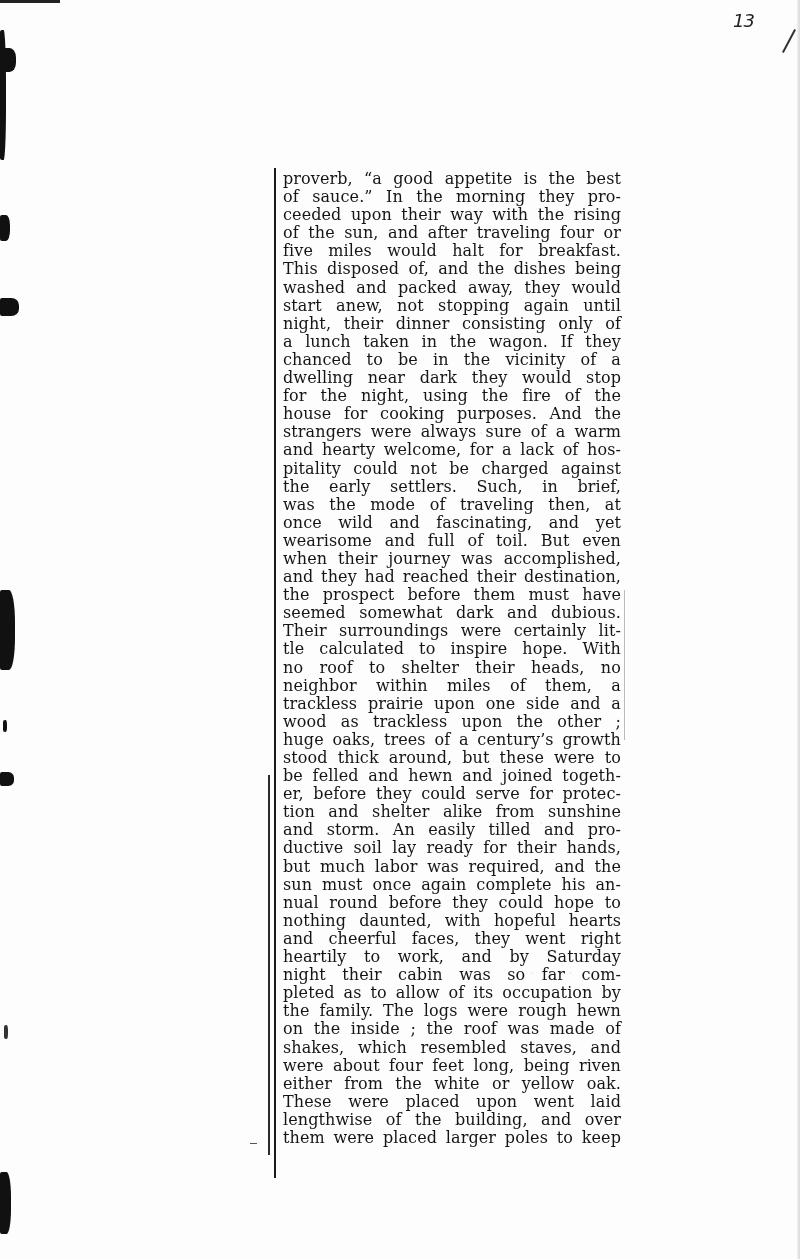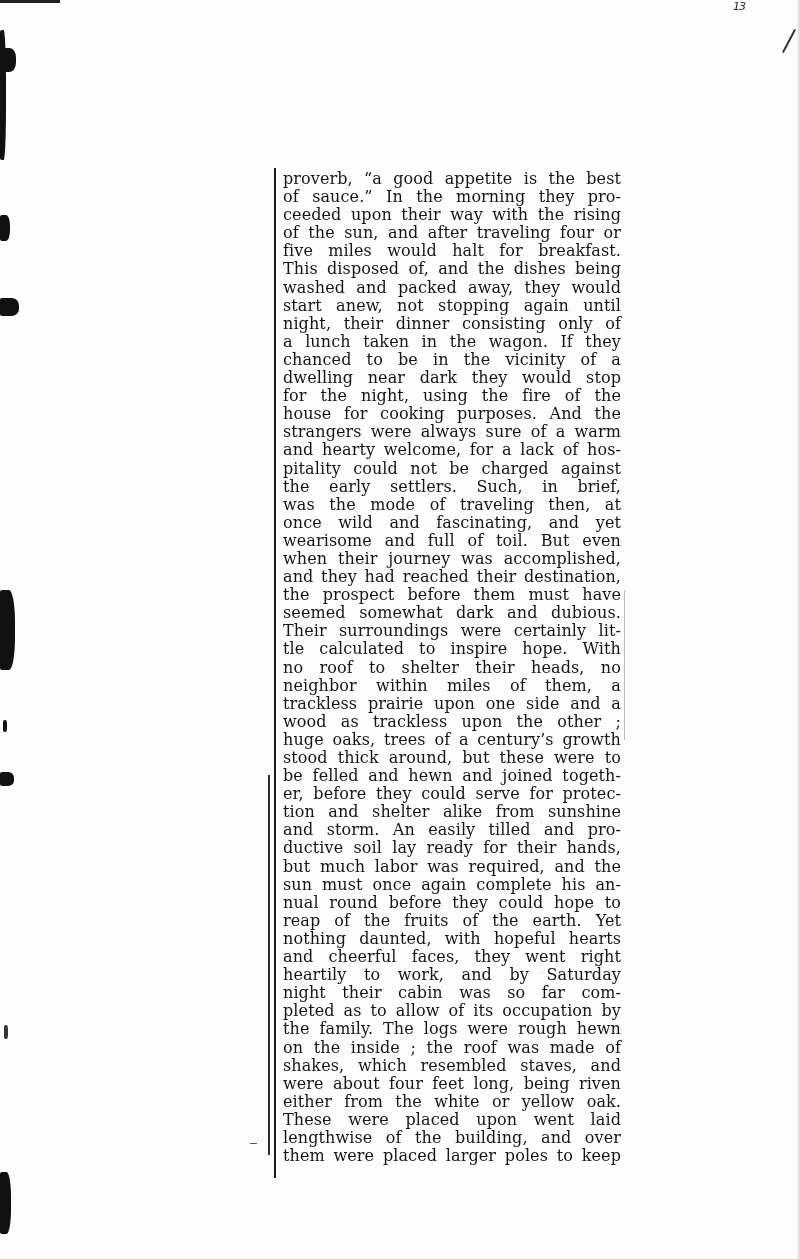--- a/index.html
+++ b/index.html
@@ -22,23 +22,23 @@
   }
   .top-edge {
     position: absolute;
     left: 0; top: 0;
     width: 60px; height: 3px;
     background: #222;
   }
   .page-number {
     position: absolute;
     left: 733px;
-    top: 0;
+    top: 10px;
     font-family: "DejaVu Sans", sans-serif;
-    font-size: 11px;
+    font-size: 18px;
     font-style: italic;
     color: #222;
     letter-spacing: -1px;
   }
   .corner-stroke {
     position: absolute;
     left: 788px;
     top: 28px;
     width: 2px;
     height: 26px;
@@ -177,21 +177,20 @@
     <span class="line">huge oaks, trees of a century’s growth</span>
     <span class="line">stood thick around, but  these were to</span>
     <span class="line">be felled and hewn and joined togeth-</span>
     <span class="line">er, before they could serve for  protec-</span>
     <span class="line">tion and  shelter  alike from sunshine</span>
     <span class="line">and storm.  An  easily tilled and pro-</span>
     <span class="line">ductive soil lay ready  for their hands,</span>
     <span class="line">but much labor was  required, and the</span>
     <span class="line">sun must once again  complete his an-</span>
     <span class="line">nual round before  they could hope to</span>
-    <span class="line">reap of  the fruits of  the earth.  Yet</span>
     <span class="line">nothing daunted, with  hopeful hearts</span>
     <span class="line">and  cheerful faces,  they  went  right</span>
     <span class="line">heartily  to  work,  and  by Saturday</span>
     <span class="line">night  their  cabin  was  so  far  com-</span>
     <span class="line">pleted as to allow of its occupation by</span>
     <span class="line">the family.  The logs were rough hewn</span>
     <span class="line">on  the inside ;  the roof was  made of</span>
     <span class="line">shakes, which  resembled  staves, and</span>
     <span class="line">were about four feet long,  being riven</span>
     <span class="line">either from the  white  or  yellow oak.</span>

